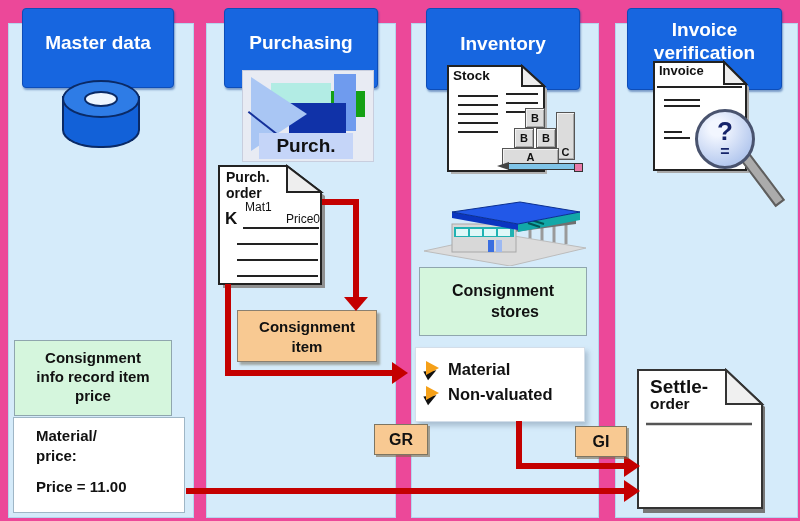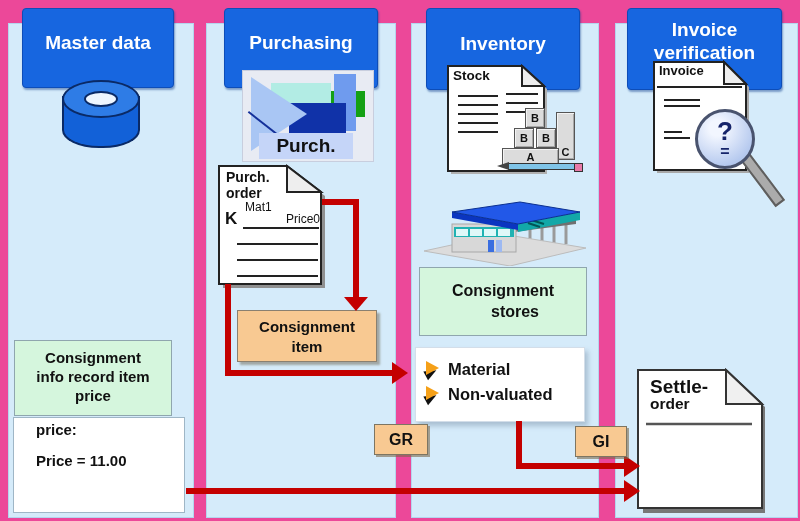--- a/index.html
+++ b/index.html
@@ -188,20 +188,21 @@
   <div class="doctxt" style="left:650px;top:376px;font-size:19px;">Settle-</div>
   <div class="doctxt" style="left:650px;top:395px;font-size:15.5px;">order</div>
 
   <div class="greenbox" style="left:14px;top:340px;width:158px;height:76px;font-size:15px;line-height:19px;padding-top:7px;box-sizing:border-box;">
     <span style="display:block;">Consignment</span>
     <span style="display:block;">info record item</span>
     <span style="display:block;">price</span>
   </div>
 
   <div class="whitebox" style="left:13px;top:417px;width:172px;height:96px;border:1px solid #9fb6c6;font-size:15px;box-sizing:border-box;">
+    <div style="margin:9px 0 0 22px;">Material/</div>
     <div style="margin:3px 0 0 22px;">price:</div>
     <div style="margin:14px 0 0 22px;">Price = 11.00</div>
   </div>
 
   <div class="peachbox" style="left:237px;top:310px;width:140px;height:52px;font-size:15px;line-height:20px;padding-top:6px;box-sizing:border-box;">
     <span style="display:block;">Consignment</span>
     <span style="display:block;">item</span>
   </div>
 
   <div class="greenbox" style="left:419px;top:267px;width:168px;height:69px;font-size:16px;line-height:21px;padding-top:12px;box-sizing:border-box;">

